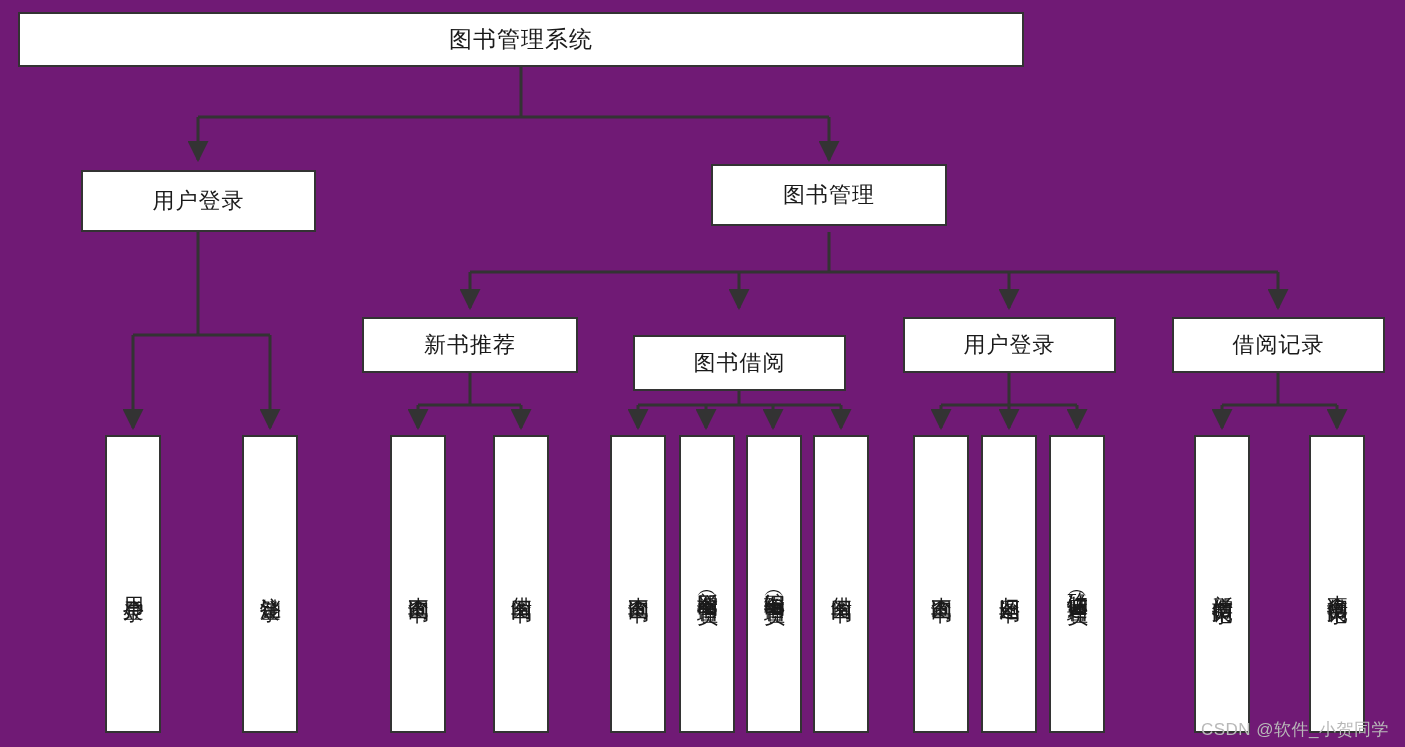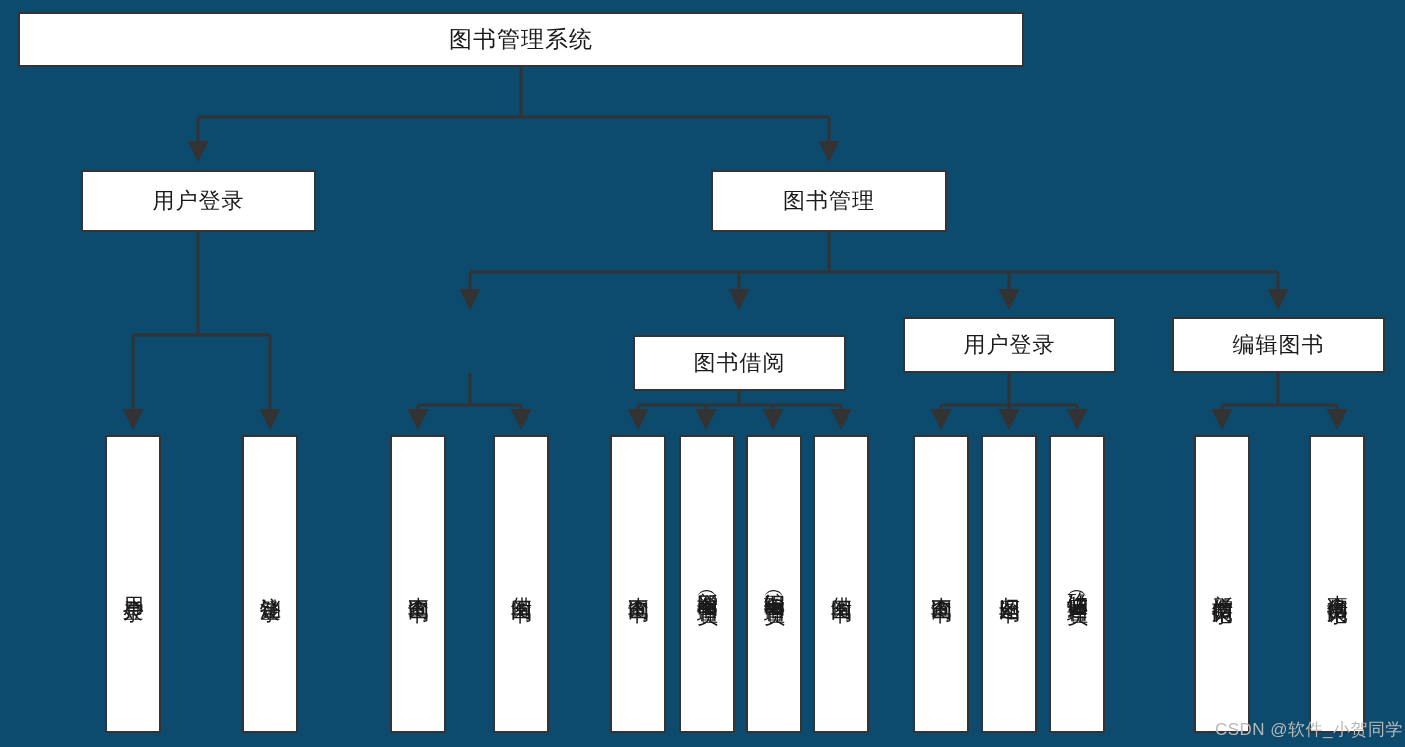--- a/index.html
+++ b/index.html
@@ -7,21 +7,21 @@
     padding: 0;
     background: #ffffff;
   }
   body {
     font-family: "Liberation Sans", "DejaVu Sans", sans-serif;
   }
   #canvas {
     position: relative;
     width: 1405px;
     height: 747px;
-    background: #0c4a6e;
+    background: #701a75;
     overflow: hidden;
   }
   #edges {
     position: absolute;
     left: 0;
     top: 0;
     width: 1405px;
     height: 747px;
     pointer-events: none;
   }
@@ -46,21 +46,21 @@
     font-size: 21px;
     line-height: 1.18;
     letter-spacing: 2px;
     white-space: nowrap;
   }
   .root {
     font-size: 23px;
   }
   .watermark {
     position: absolute;
-    right: 2px;
+    right: 16px;
     bottom: 6px;
     font-size: 17px;
     color: #b8b8b8;
     letter-spacing: 0.5px;
     white-space: nowrap;
   }
 </style>
 </head>
 <body>
 
@@ -112,25 +112,26 @@
       <path d="M 1278 373 L 1278 405"></path>
       <path d="M 1222 405 L 1337 405"></path>
       <path d="M 1222 405 L 1222 428" marker-end="url(#arrow)"></path>
       <path d="M 1337 405 L 1337 428" marker-end="url(#arrow)"></path>
     </g>
   </svg>
 
   <div class="node node-h root" style="left:18px; top:12px; width:1006px; height:55px;">图书管理系统</div>
 
   <div class="node node-h" style="left:81px; top:170px; width:235px; height:62px;">用户登录</div>
-  <div class="node node-h" style="left:711px; top:170px; width:236px; height:62px;">图书管理</div>
+  <div class="node node-h" style="left:711px; top:164px; width:236px; height:62px;">图书管理</div>
 
+  <div class="node node-h" style="left:362px; top:317px; width:216px; height:56px;">新书推荐</div>
   <div class="node node-h" style="left:633px; top:335px; width:213px; height:56px;">图书借阅</div>
   <div class="node node-h" style="left:903px; top:317px; width:213px; height:56px;">用户登录</div>
-  <div class="node node-h" style="left:1172px; top:317px; width:213px; height:56px;">编辑图书</div>
+  <div class="node node-h" style="left:1172px; top:317px; width:213px; height:56px;">借阅记录</div>
 
   <div class="node node-v" style="left:105px; top:435px; width:56px; height:298px;">用户登录</div>
   <div class="node node-v" style="left:242px; top:435px; width:56px; height:298px;">注销登录</div>
 
   <div class="node node-v" style="left:390px; top:435px; width:56px; height:298px;">查询图书</div>
   <div class="node node-v" style="left:493px; top:435px; width:56px; height:298px;">借阅图书</div>
 
   <div class="node node-v" style="left:610px; top:435px; width:56px; height:298px;">查询图书</div>
   <div class="node node-v" style="left:679px; top:435px; width:56px; height:298px;">新增图书（管理员）</div>
   <div class="node node-v" style="left:746px; top:435px; width:56px; height:298px;">编辑图书（管理员）</div>

